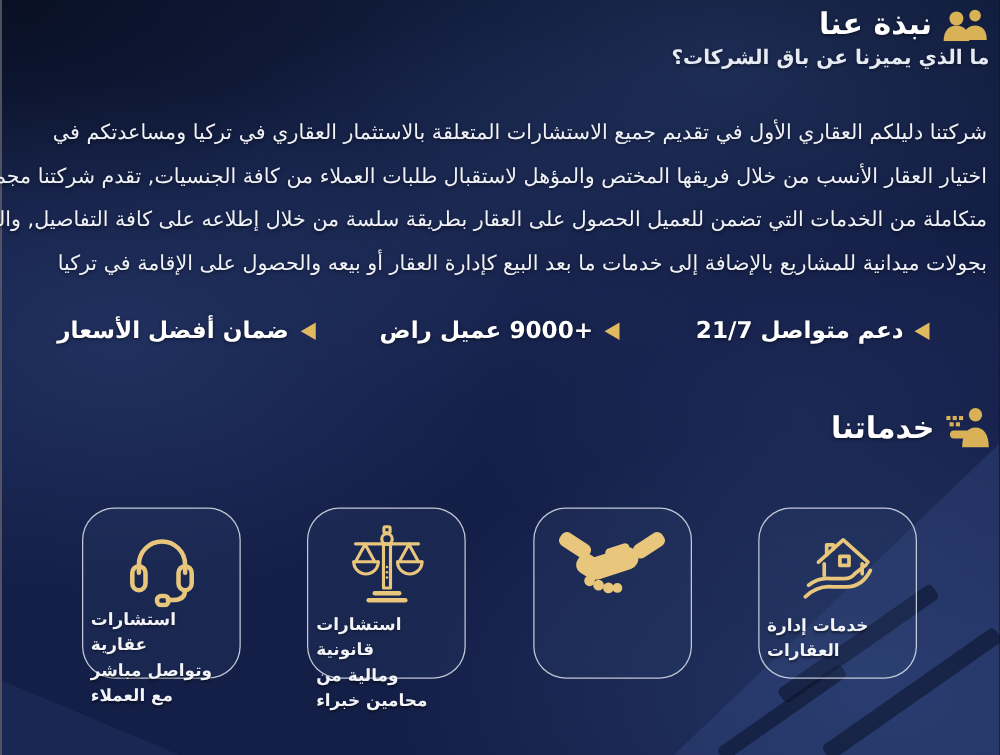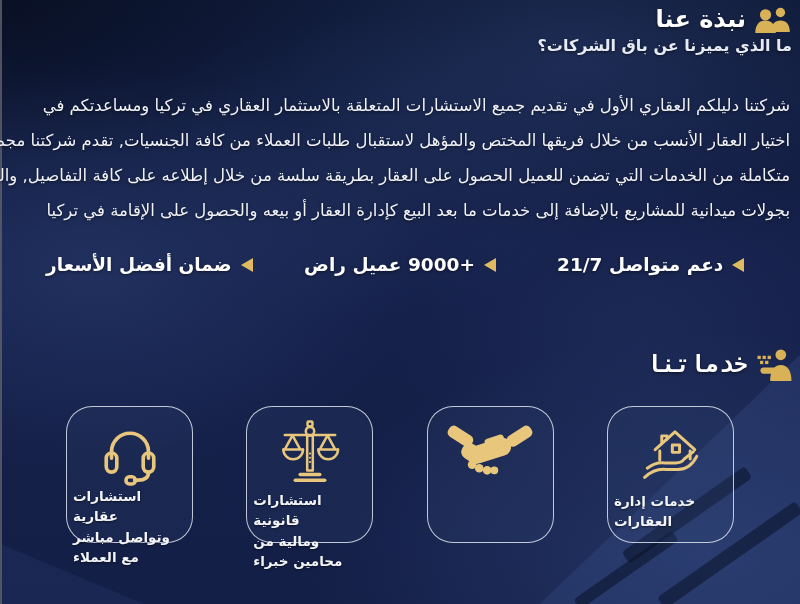--- a/index.html
+++ b/index.html
@@ -27,21 +27,21 @@
     clip-path:polygon(0 55%,48% 100%,0 100%);background:rgba(50,70,124,.22);}
   .bar{position:absolute;background:rgba(10,18,40,.55);transform:rotate(-35deg);border-radius:4px;}
   .bar.b1{left:612px;top:508px;width:150px;height:14px;}
   .bar.b2{left:646px;top:548px;width:168px;height:14px;}
   .bar.b3{left:566px;top:564px;width:120px;height:12px;}
   .edge-strip{position:absolute;left:0;top:0;width:2px;height:100%;background:rgba(96,96,108,.8);}
 
   
   .hdr{position:absolute;right:8px;display:flex;align-items:center;gap:8px;}
   .about-hdr{top:5px;}
-  .services-hdr{top:348px;font-family:Liberation Mono, monospace;}
+  .services-hdr{top:325px;}
   .hdr-title{font-size:24px;font-weight:700;color:#ffffff;margin:0;
     text-shadow:0 1px 3px rgba(0,0,0,.55);letter-spacing:0;}
   .hdr-icon{display:flex;align-items:center;}
   .about-subtitle{
     position:absolute;top:36px;right:8px;font-size:16px;font-weight:600;color:#e6eaf2;
     text-shadow:0 1px 3px rgba(0,0,0,.5);
   }
 
   
   .about-paragraph{position:absolute;top:88px;right:10px;left:0;text-align:right;}

